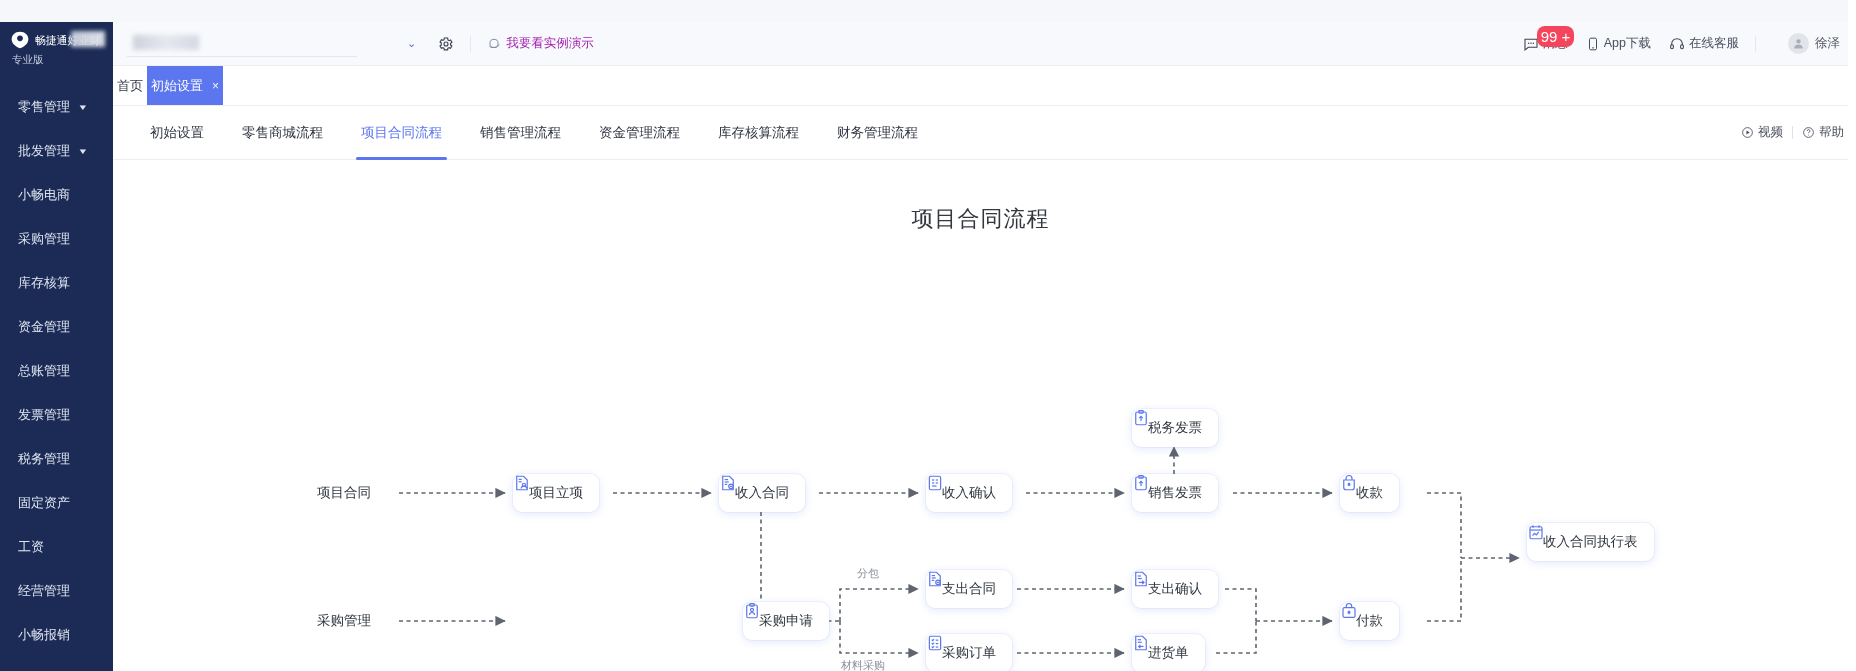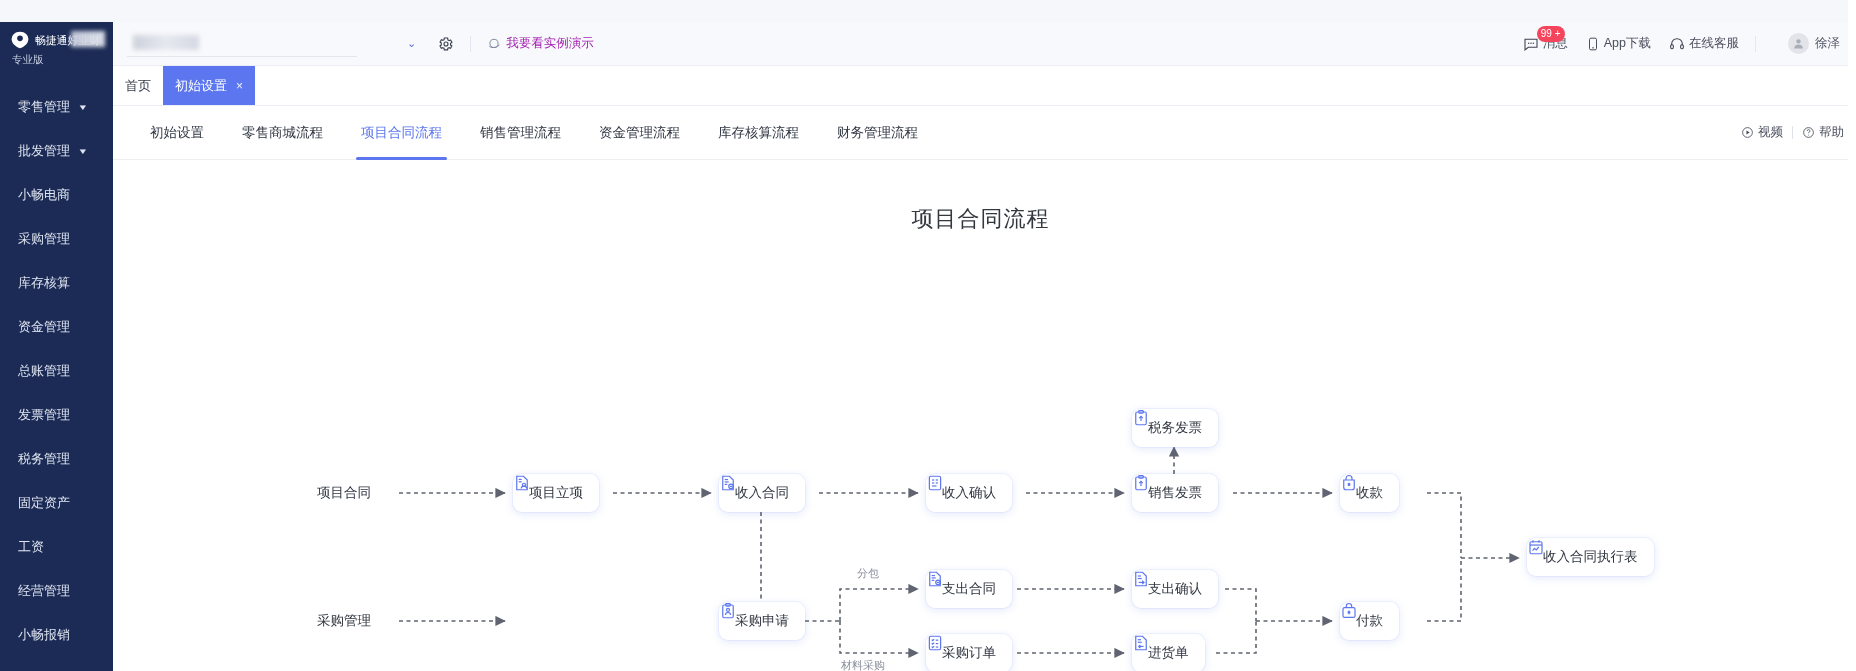--- a/index.html
+++ b/index.html
@@ -34,30 +34,30 @@
     background:#e3e6ee; }
   .chev-down { color:#5a6bd8; font-size:11px; margin-left:50px; cursor:pointer; }
   .gear { margin-left:22px; cursor:pointer; display:flex; }
   .vdiv { width:1px; height:16px; background:#e5e8f0; margin:0 16px; }
   .demo-link { display:flex; align-items:center; gap:5px; color:#a21caf; font-size:12.5px;
     cursor:pointer; }
   .topbar-right { margin-left:auto; display:flex; align-items:center; padding-right:8px; gap:0; }
   .tr-item { display:flex; align-items:center; gap:4px; color:#4a4f5e; font-size:12.5px;
     margin-left:18px; cursor:pointer; position:relative; }
   .badge { position:absolute; left:14px; top:-9px; background:#f5455c; color:#fff;
-    font-size:10px; line-height:1; padding:2.5px 4px 3px 4px; border-radius:8px;
+    font-size:15px; line-height:1; padding:2.5px 4px 3px 4px; border-radius:8px;
     white-space:nowrap; }
   .avatar { width:21px; height:21px; border-radius:50%; background:#e2e4ea;
     display:flex; align-items:center; justify-content:center; margin-left:16px; }
   .uname { font-size:12.5px; color:#4a4f5e; margin-left:6px; }
 
   
   .tabstrip { position:absolute; left:113px; top:66px; right:0; height:40px;
     background:#fff; border-bottom:1px solid #eceef4; display:flex; align-items:stretch; }
-  .tab { display:flex; align-items:center; padding:0 12px; font-size:13px; color:#333a47;
+  .tab { display:flex; align-items:center; padding:0 4px; font-size:13px; color:#333a47;
     cursor:pointer; }
   .tab.active { background:#5b76ef; color:#fff; }
   .tab .x { margin-left:9px; font-size:12px; opacity:.92; }
 
   
   .content { position:absolute; left:113px; top:106px; right:0; bottom:0;
     background:#fff; }
   .subtabs { height:54px; display:flex; align-items:center; padding-left:18px;
     border-bottom:1px solid #ededf2; position:relative; }
   .subtab { font-size:13.5px; color:#2b3murky; color:#2f3542; padding:0 19px; height:54px;
@@ -353,32 +353,32 @@
 
       <div class="node" style="left:1227px; top:234px;">
         <svg class="ic" viewBox="0 0 24 24" fill="none" stroke="#5b76ef" stroke-width="1.6">
           <path d="M5 8h14v10a3 3 0 0 1-3 3H8a3 3 0 0 1-3-3z"></path>
             <path d="M8 8V6a4 4 0 0 1 8 0v2"></path>
           <path d="M12 11.6v4.4M10.3 13.2h3.4M10.3 14.8h3.4"></path>
         </svg>
         <span>收款</span>
       </div>
 
-      <div class="node" style="left:1414px; top:298px;">
+      <div class="node" style="left:1414px; top:283px;">
         <svg class="ic" viewBox="0 0 24 24" fill="none" stroke="#5b76ef" stroke-width="1.6">
           <rect x="4" y="5" width="16" height="16" rx="2"></rect>
             <line x1="4" y1="9.4" x2="20" y2="9.4"></line>
           <line x1="8" y1="3" x2="8" y2="6.4"></line>
             <line x1="16" y1="3" x2="16" y2="6.4"></line>
           <path d="M7.4 16.8l2.6-3 2.4 2 3.2-3.8"></path>
         </svg>
         <span>收入合同执行表</span>
       </div>
 
-      <div class="node" style="left:606px; top:362px;">
+      <div class="node" style="left:630px; top:362px;">
         <svg class="ic" viewBox="0 0 24 24" fill="none" stroke="#5b76ef" stroke-width="1.6">
           <rect x="5" y="4" width="14" height="17" rx="2"></rect>
             <rect x="9" y="2" width="6" height="3.4" rx="1"></rect>
           <circle cx="12" cy="10.6" r="2"></circle>
             <path d="M8.6 17.4c0-2 1.5-3.4 3.4-3.4s3.4 1.4 3.4 3.4"></path>
         </svg>
         <span>采购申请</span>
       </div>
 
       <div class="node" style="left:813px; top:330px;">

